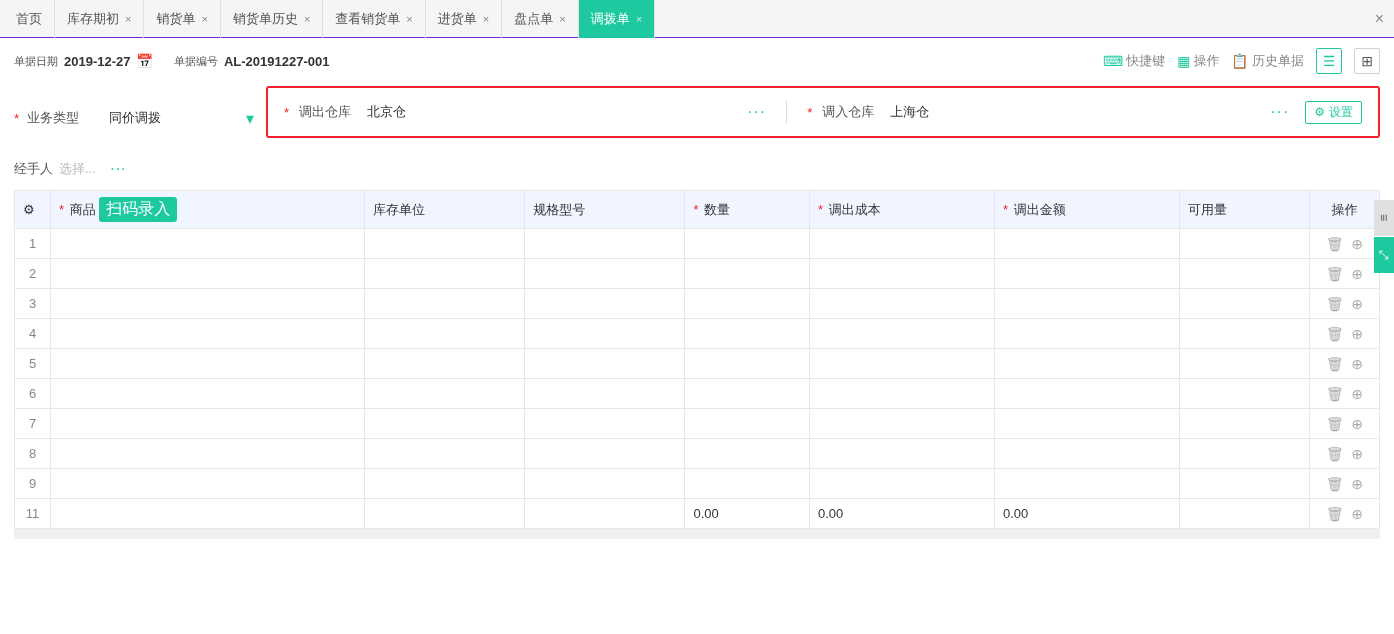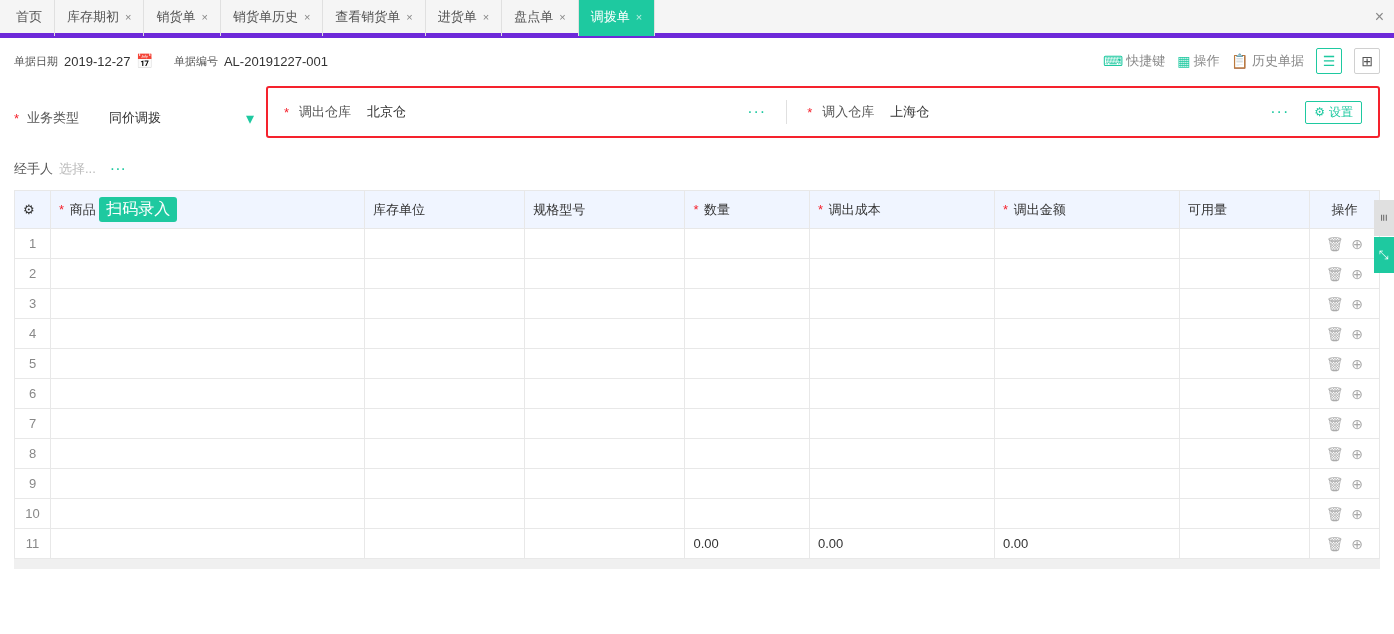--- a/index.html
+++ b/index.html
@@ -1,21 +1,21 @@
 <!DOCTYPE html>
 <html><head>
   <meta charset="utf-8">
   <style>
     * { box-sizing: border-box; margin: 0; padding: 0; }
     body { font-family: "Microsoft YaHei", "PingFang SC", sans-serif; font-size: 13px; color: #333; background: #fff; overflow: hidden; }
 
     
     .tab-bar {
       display: flex; align-items: center;
-      border-bottom: 5px solid #6d28d9;
+      border-bottom: 1px solid #6d28d9;
       background: #f5f5f5;
       height: 38px;
       padding: 0 4px;
       position: relative;
     }
     .tab-item {
       display: flex; align-items: center;
       padding: 0 12px;
       height: 38px;
       cursor: pointer;
@@ -45,21 +45,21 @@
     .main { padding: 10px 14px; background: #fff; }
 
     
     .header-row {
       display: flex; align-items: center;
       margin-bottom: 12px;
       gap: 20px;
     }
     .header-field { display: flex; align-items: center; gap: 6px; }
     .header-label { color: #555; font-size: 11px; }
-    .header-value { color: #333; font-size: 13px; }
+    .header-value { color: #333; font-size: 13px; font-weight: bold; }
     .calendar-icon { color: #1ec9a0; cursor: pointer; font-size: 14px; }
 
     .header-right {
       margin-left: auto;
       display: flex; align-items: center; gap: 12px;
       color: #888; font-size: 13px;
     }
     .header-right span { cursor: pointer; display: flex; align-items: center; gap: 3px; }
     .header-right .icon { font-size: 14px; color: #1ec9a0; }
 
@@ -427,34 +427,20 @@
         <td></td>
         <td></td>
         <td></td>
         <td></td>
         <td></td>
         <td class="op-cell">
           <span class="op-icon">🗑</span>
           <span class="op-icon">⊕</span>
         </td>
       </tr>
-          <tr>
-        <td class="row-num">10</td>
-        <td></td>
-        <td></td>
-        <td></td>
-        <td></td>
-        <td></td>
-        <td></td>
-        <td></td>
-        <td class="op-cell">
-          <span class="op-icon">🗑</span>
-          <span class="op-icon">⊕</span>
-        </td>
-      </tr>
           <tr class="subtotal-row">
         <td class="row-num">11</td>
         <td></td>
         <td></td>
         <td></td>
         <td>0.00</td>
         <td>0.00</td>
         <td>0.00</td>
         <td></td>
         <td class="op-cell">

